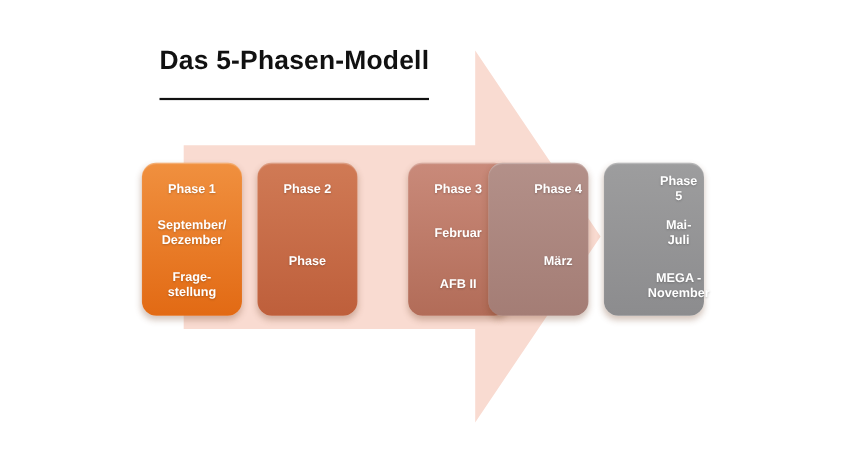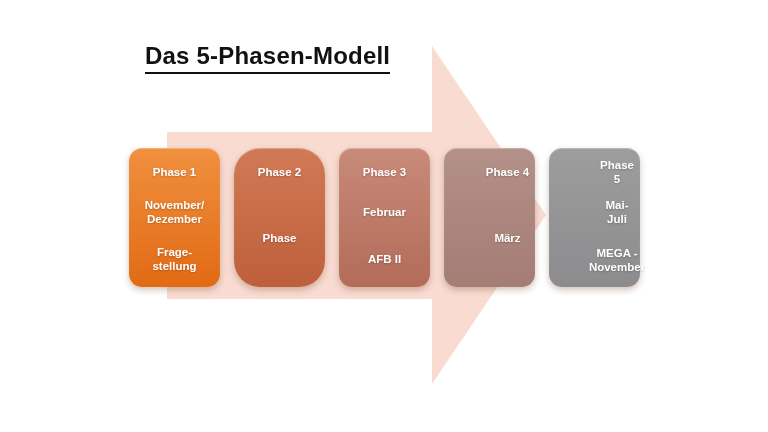--- a/index.html
+++ b/index.html
@@ -12,21 +12,21 @@
     font-family: "Liberation Sans", sans-serif;
   }
   .slide-title {
     position: absolute;
     left: 145px;
     top: 42px;
     font-size: 24px;
     font-weight: 700;
     color: #111111;
     border-bottom: 2px solid #111111;
-    padding-bottom: 2px;
+    padding-bottom: 19px;
     letter-spacing: 0.2px;
     white-space: nowrap;
   }
   .arrow-svg {
     position: absolute;
     left: 0;
     top: 0;
   }
   .phase-box {
     position: absolute;
@@ -57,50 +57,50 @@
     white-space: pre-line;
   }
   .phase-box .phase-desc {
     height: 36px;
     display: flex;
     align-items: center;
     justify-content: center;
     white-space: pre-line;
   }
   .box-pos-0 { left: 129px; }
-  .box-pos-1 { left: 234px; border-radius: 26px; }
+  .box-pos-1 { left: 234px; }
   .box-pos-2 { left: 339px; }
   .box-pos-3 { left: 444px; }
   .box-pos-4 { left: 549px; }
 </style>
 </head>
 <body>
 
 <div class="slide">
 
   <svg class="arrow-svg" width="768" height="432" viewBox="0 0 768 432">
     <polygon points="167,132 432,132 432,46 546,215 432,384 432,299 167,299" fill="#f9dbd1"></polygon>
   </svg>
 
   <div class="slide-title">Das 5-Phasen-Modell</div>
 
   <div class="phase-box box-pos-0" style="background: linear-gradient(rgb(240, 144, 63) 0%, rgb(226, 106, 20) 100%);">
     <div class="phase-label">Phase 1</div>
-    <div class="phase-period">November/
+    <div class="phase-period">September/
 Dezember</div>
     <div class="phase-desc">Frage-
 stellung</div>
   </div>
 
   <div class="phase-box box-pos-1" style="background: linear-gradient(rgb(208, 122, 85) 0%, rgb(190, 95, 59) 100%);">
     <div class="phase-label">Phase 2</div>
     <div class="phase-period">Phase</div>
   </div>
 
-  <div class="phase-box box-pos-2" style="background: linear-gradient(rgb(201, 138, 122) 0%, rgb(178, 108, 88) 100%);">
+  <div class="phase-box box-pos-2" style="background: linear-gradient(rgb(201, 138, 122) 0%, rgb(178, 108, 88) 100%); margin-left: 32px;">
     <div class="phase-label">Phase 3</div>
     <div class="phase-period">Februar</div>
     <div class="phase-desc">AFB II</div>
   </div>
 
   <div class="phase-box box-pos-3" style="background: linear-gradient(rgb(179, 144, 137) 0%, rgb(164, 125, 117) 100%); padding-left: 39px;">
     <div class="phase-label">Phase 4</div>
     <div class="phase-period">März</div>
   </div>
 

